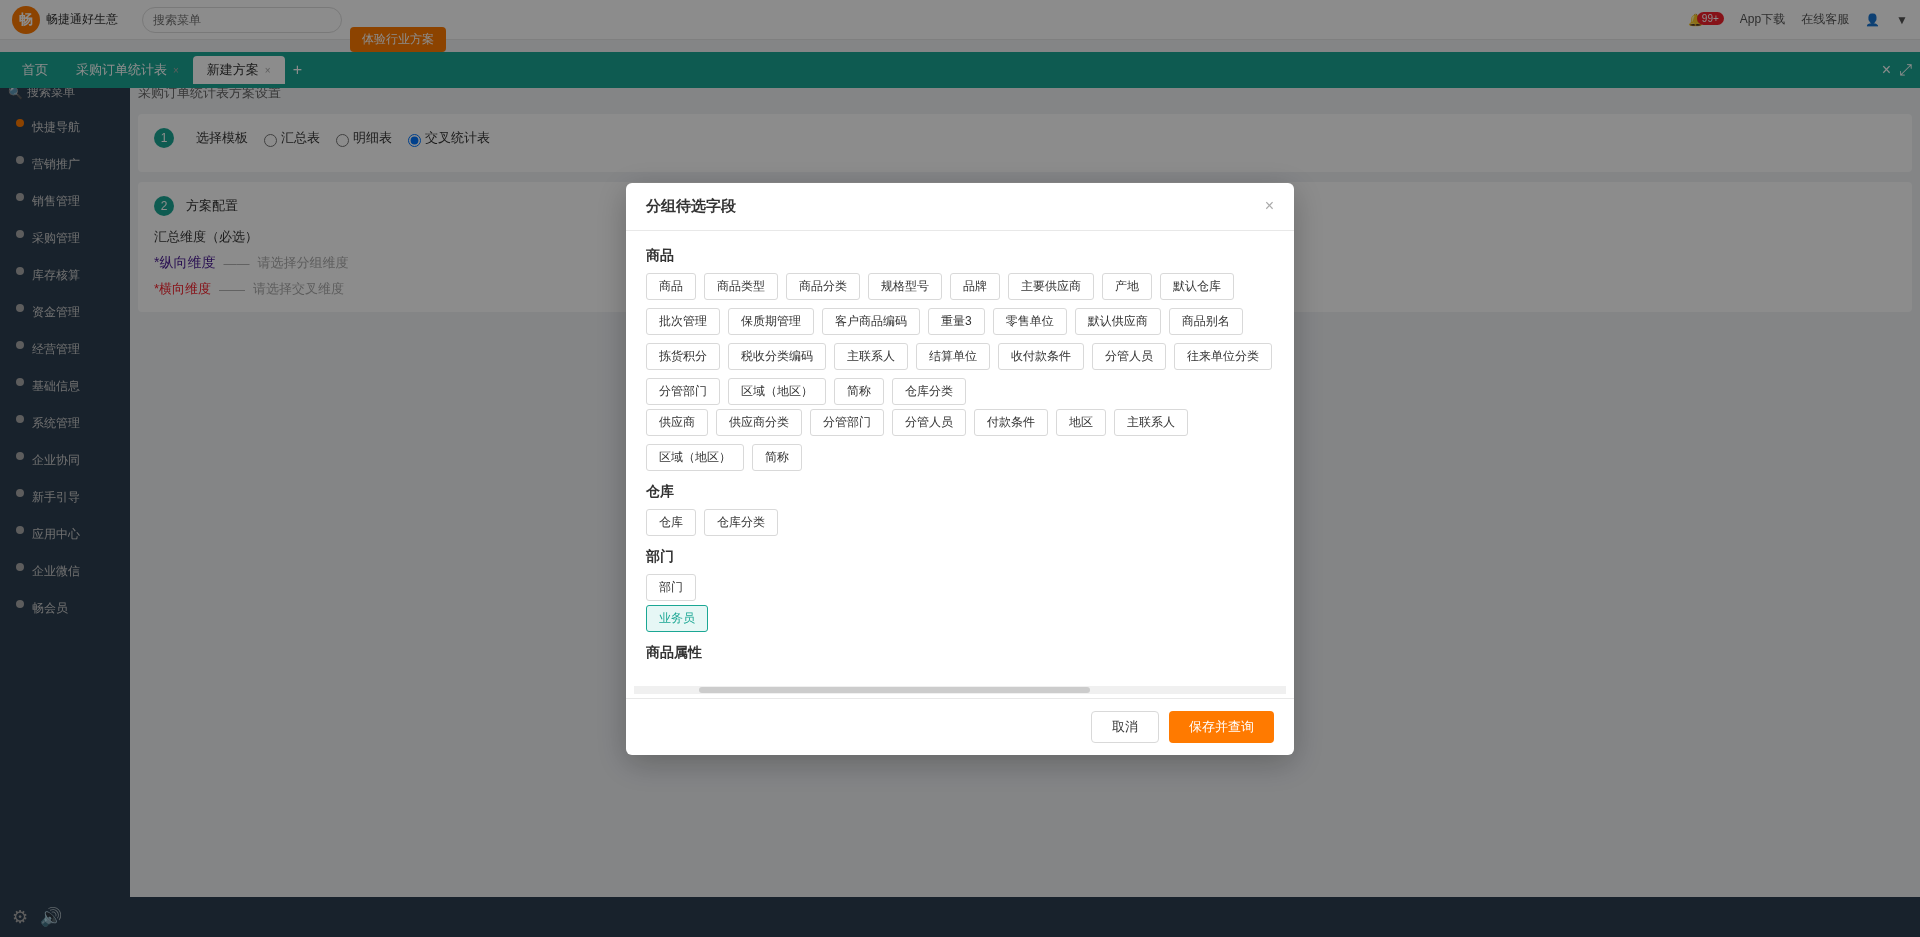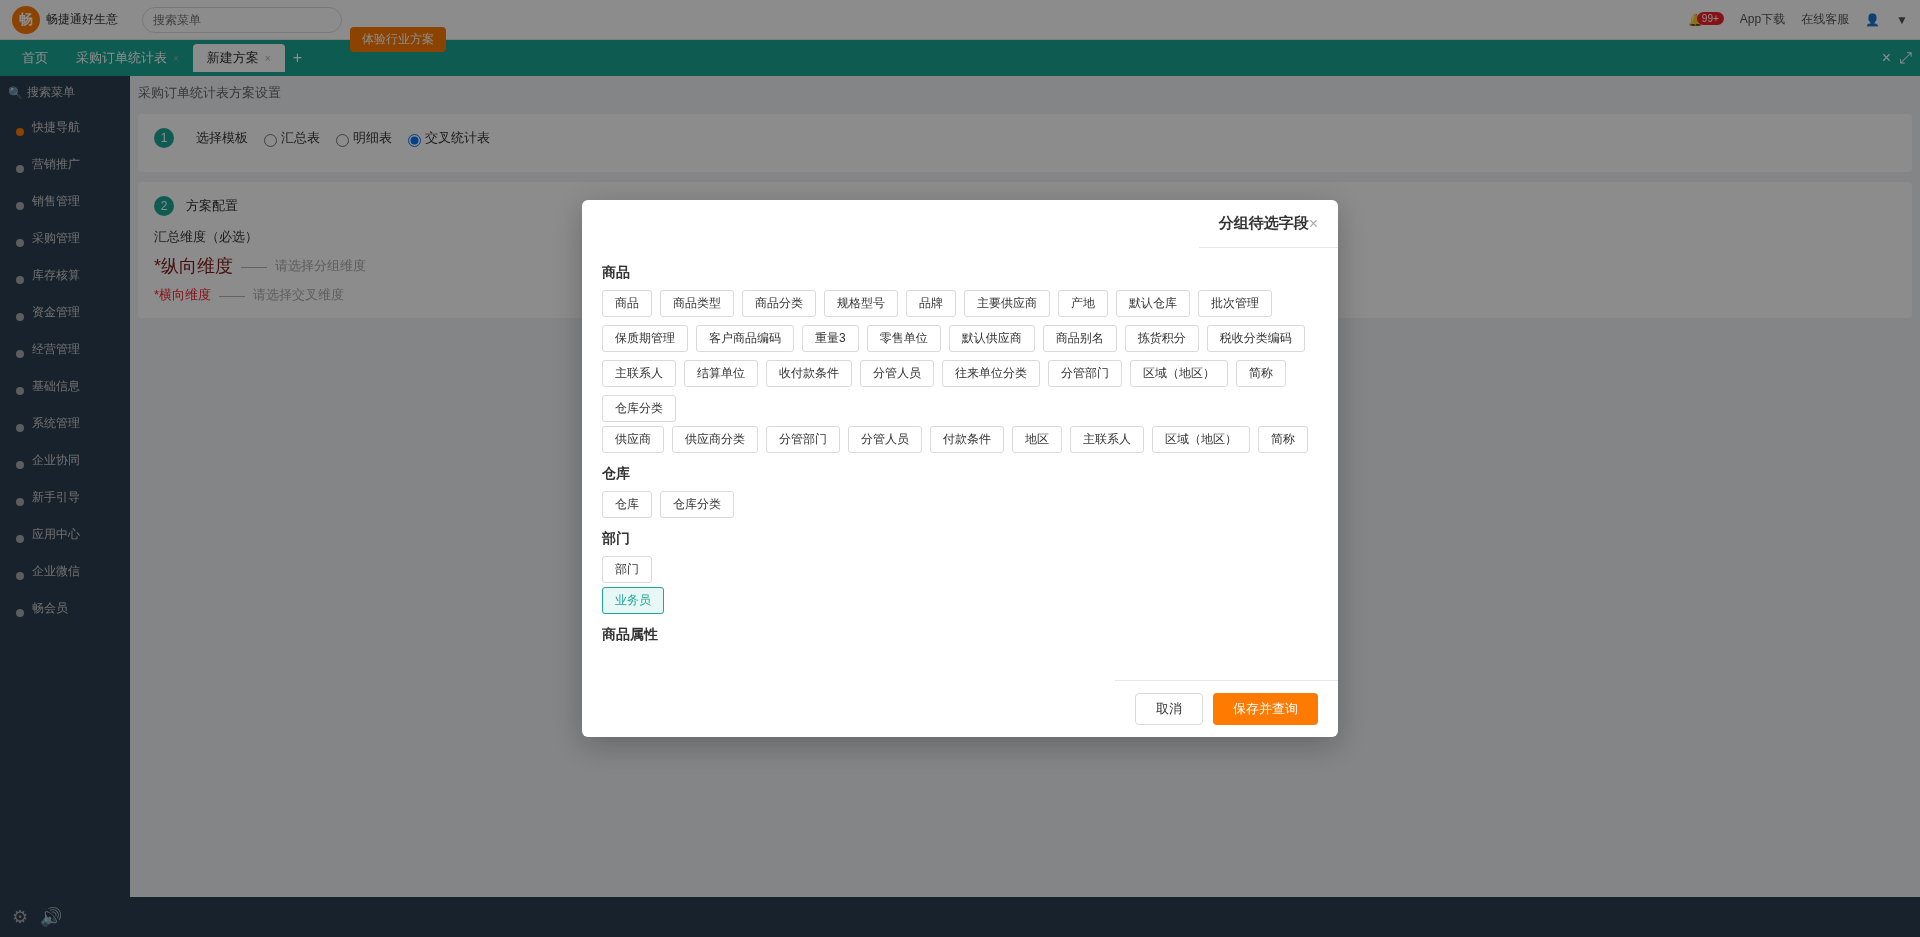--- a/index.html
+++ b/index.html
@@ -75,21 +75,21 @@
     }
 
     
     .tab-bar {
       height: 36px;
       background: #1ba794;
       display: flex;
       align-items: center;
       padding: 0 8px;
       position: fixed;
-      top: 40px; left: 0; right: 0;
+      top: 52px; left: 0; right: 0;
       z-index: 99;
     }
     .tab-item {
       height: 28px;
       padding: 0 14px;
       display: flex;
       align-items: center;
       border-radius: 4px 4px 0 0;
       font-size: 13px;
       cursor: pointer;
@@ -125,21 +125,21 @@
       color: #ccc;
       font-size: 12px;
       cursor: pointer;
     }
     .sidebar-item {
       padding: 10px 16px;
       color: #ccc;
       font-size: 12px;
       cursor: pointer;
       display: flex;
-      align-items: flex-end;
+      align-items: flex-start;
       gap: 8px;
     }
 
     
     .main-content {
       margin-left: 130px;
       margin-top: 76px;
       padding: 8px;
       min-height: calc(100vh - 76px);
       background: #f0f2f5;
@@ -166,26 +166,25 @@
       z-index: 200;
       display: flex;
       align-items: center;
       justify-content: center;
     }
 
     
     .dialog {
       background: #fff;
       border-radius: 6px;
-      width: 756px;
+      width: 668px;
       max-height: 600px;
       display: flex;
       flex-direction: column;
       box-shadow: 0 8px 32px rgba(0,0,0,0.25);
-      align-items: flex-end;
     }
     .dialog-header {
       padding: 14px 20px;
       border-bottom: 1px solid #e8e8e8;
       display: flex;
       align-items: center;
       justify-content: space-between;
     }
     .dialog-title {
       font-size: 15px;
@@ -424,21 +423,21 @@
       </label>
     </div>
   </div>
   <div class="section-card">
     <div style="display:flex;align-items:center;gap:6px;margin-bottom:12px;">
       <div class="badge-num">2</div>
       <span>方案配置</span>
     </div>
     <div style="font-size:13px;color:#333;margin-bottom:8px;">汇总维度（必选）</div>
     <div style="display:flex;align-items:center;gap:8px;margin-bottom:8px;">
-      <span style="color:#7f1d1d;font-size:18px;">*纵向维度</span>
+      <span style="color:#4c1d95;font-size:14px;">*纵向维度</span>
       <span style="color:#aaa;">——</span>
       <span style="color:#aaa;font-size:13px;">请选择分组维度</span>
     </div>
     <div style="display:flex;align-items:center;gap:8px;">
       <span style="color:#f5222d;font-size:13px;">*横向维度</span>
       <span style="color:#aaa;">——</span>
       <span style="color:#aaa;font-size:13px;">请选择交叉维度</span>
     </div>
   </div>
 </div>

